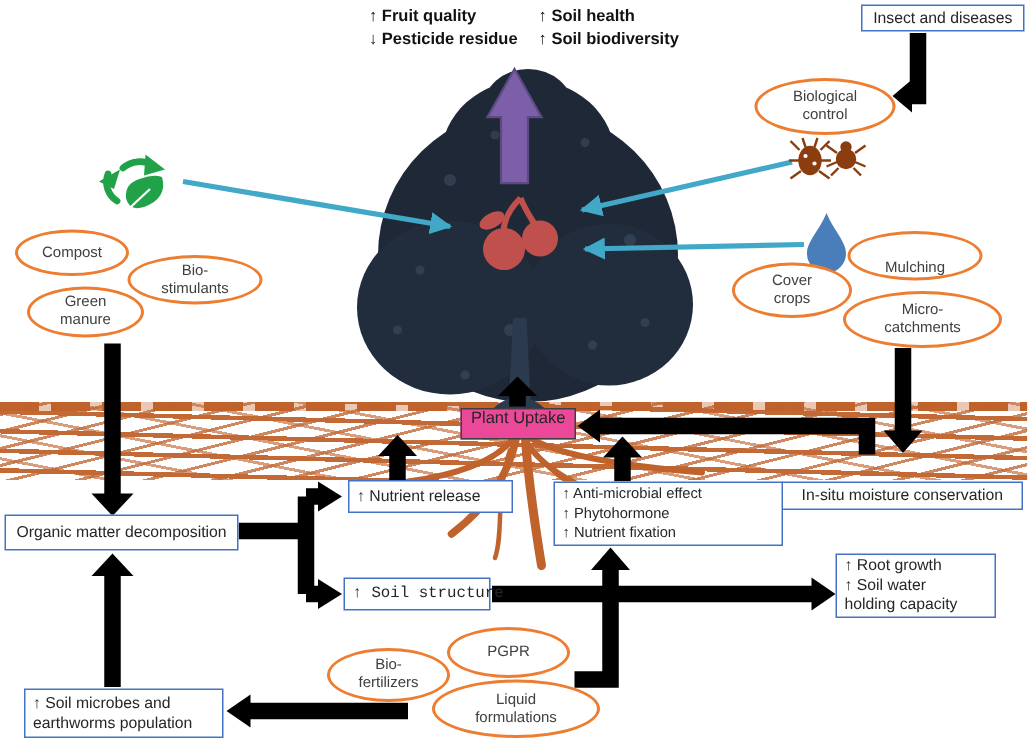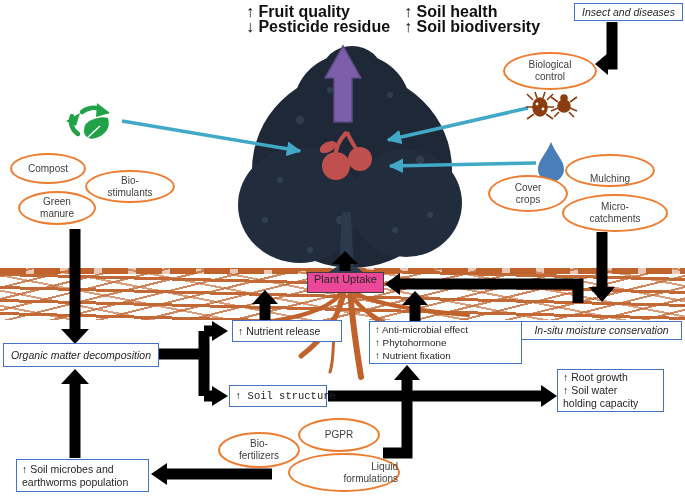--- a/index.html
+++ b/index.html
@@ -1,26 +1,26 @@
 <!DOCTYPE html>
 <html><head>
 <meta charset="utf-8">
 <style>
   html,body{margin:0;padding:0;background:#ffffff;}
   #canvas{position:relative;width:685px;height:496px;background:#fff;overflow:hidden;
           font-family:"Liberation Sans",sans-serif;color:#262626;}
   .abs{position:absolute;}
   
-  .headline{display:flex;gap:14px;font-weight:bold;font-size:16px;color:#111;z-index:6;}
+  .headline{display:flex;gap:14px;font-weight:bold;font-size:11px;color:#111;z-index:6;}
   .headline .col div{line-height:15px;white-space:nowrap;}
   
   .bluebox{background:#fff;border:1.6px solid #4472C4;box-sizing:border-box;
            display:flex;flex-direction:column;justify-content:center;
            font-size:10.5px;color:#262626;z-index:6;padding:1px 5px;}
-  .bluebox.center{align-items:center;text-align:center;font-style:italic;}
+  .bluebox.center{align-items:center;text-align:center;}
   .bluebox div{line-height:13px;white-space:nowrap;}
   
   .darkbox{background:#ec4899;border:1.8px solid #3f3f3f;box-sizing:border-box;
            display:flex;align-items:flex-start;justify-content:center;
            font-size:11px;color:#262626;z-index:6;}
   
   .oval{background:#fff;border:2px solid #ED7D31;border-radius:50%;box-sizing:border-box;
         display:flex;flex-direction:column;align-items:center;justify-content:center;
         font-size:10px;color:#404040;z-index:6;}
   .oval div{line-height:12px;white-space:nowrap;}
@@ -232,18 +232,18 @@
     <div>Micro-</div>
     <div>catchments</div>
   </div>
   <div class="abs oval" style="left:218px;top:432px;width:82px;height:36px;">
     <div>Bio-</div>
     <div>fertilizers</div>
   </div>
   <div class="abs oval" style="left:298px;top:418px;width:82px;height:34px;">
     <div>PGPR</div>
   </div>
-  <div class="abs oval" style="left:288px;top:453px;width:112px;height:39px;align-items:flex-end;">
+  <div class="abs oval" style="left:288px;top:453px;width:112px;height:39px;">
     <div>Liquid</div>
     <div>formulations</div>
   </div>
 
 </div>
 
 </body></html>

